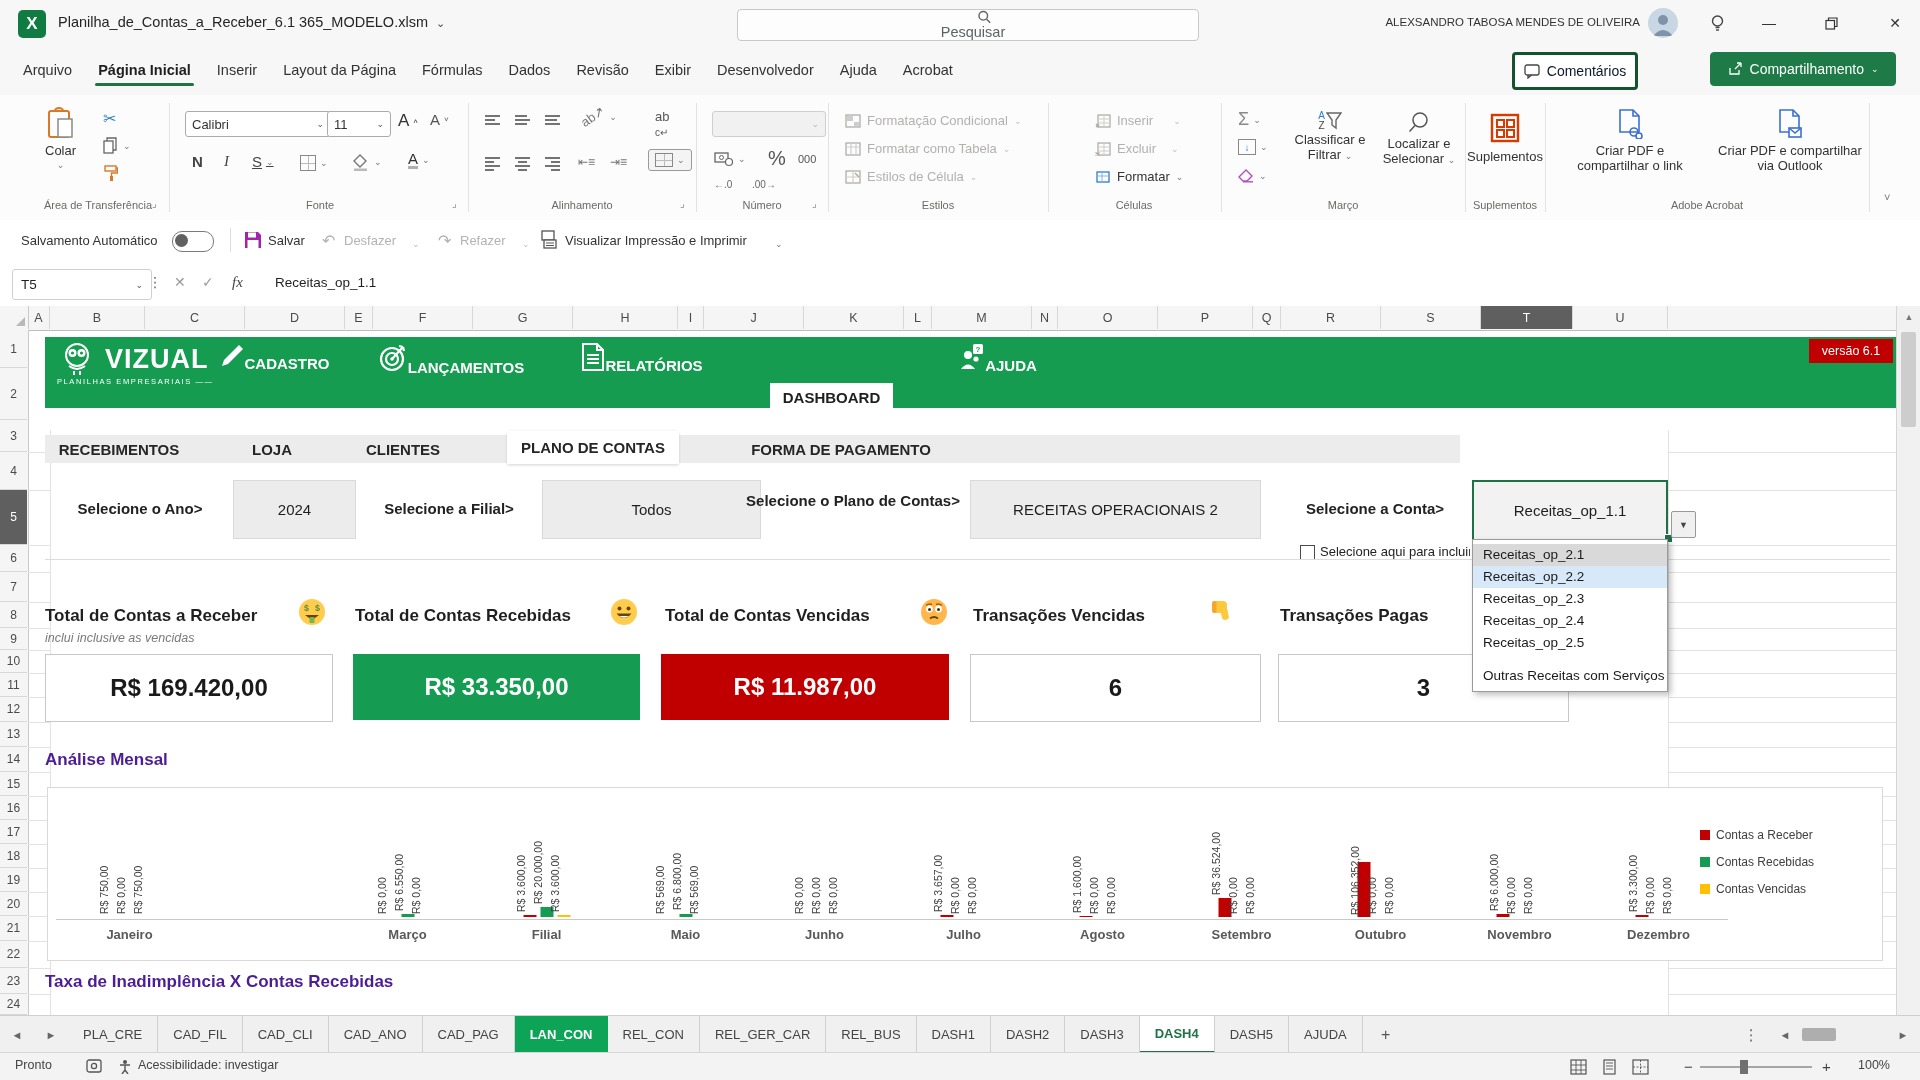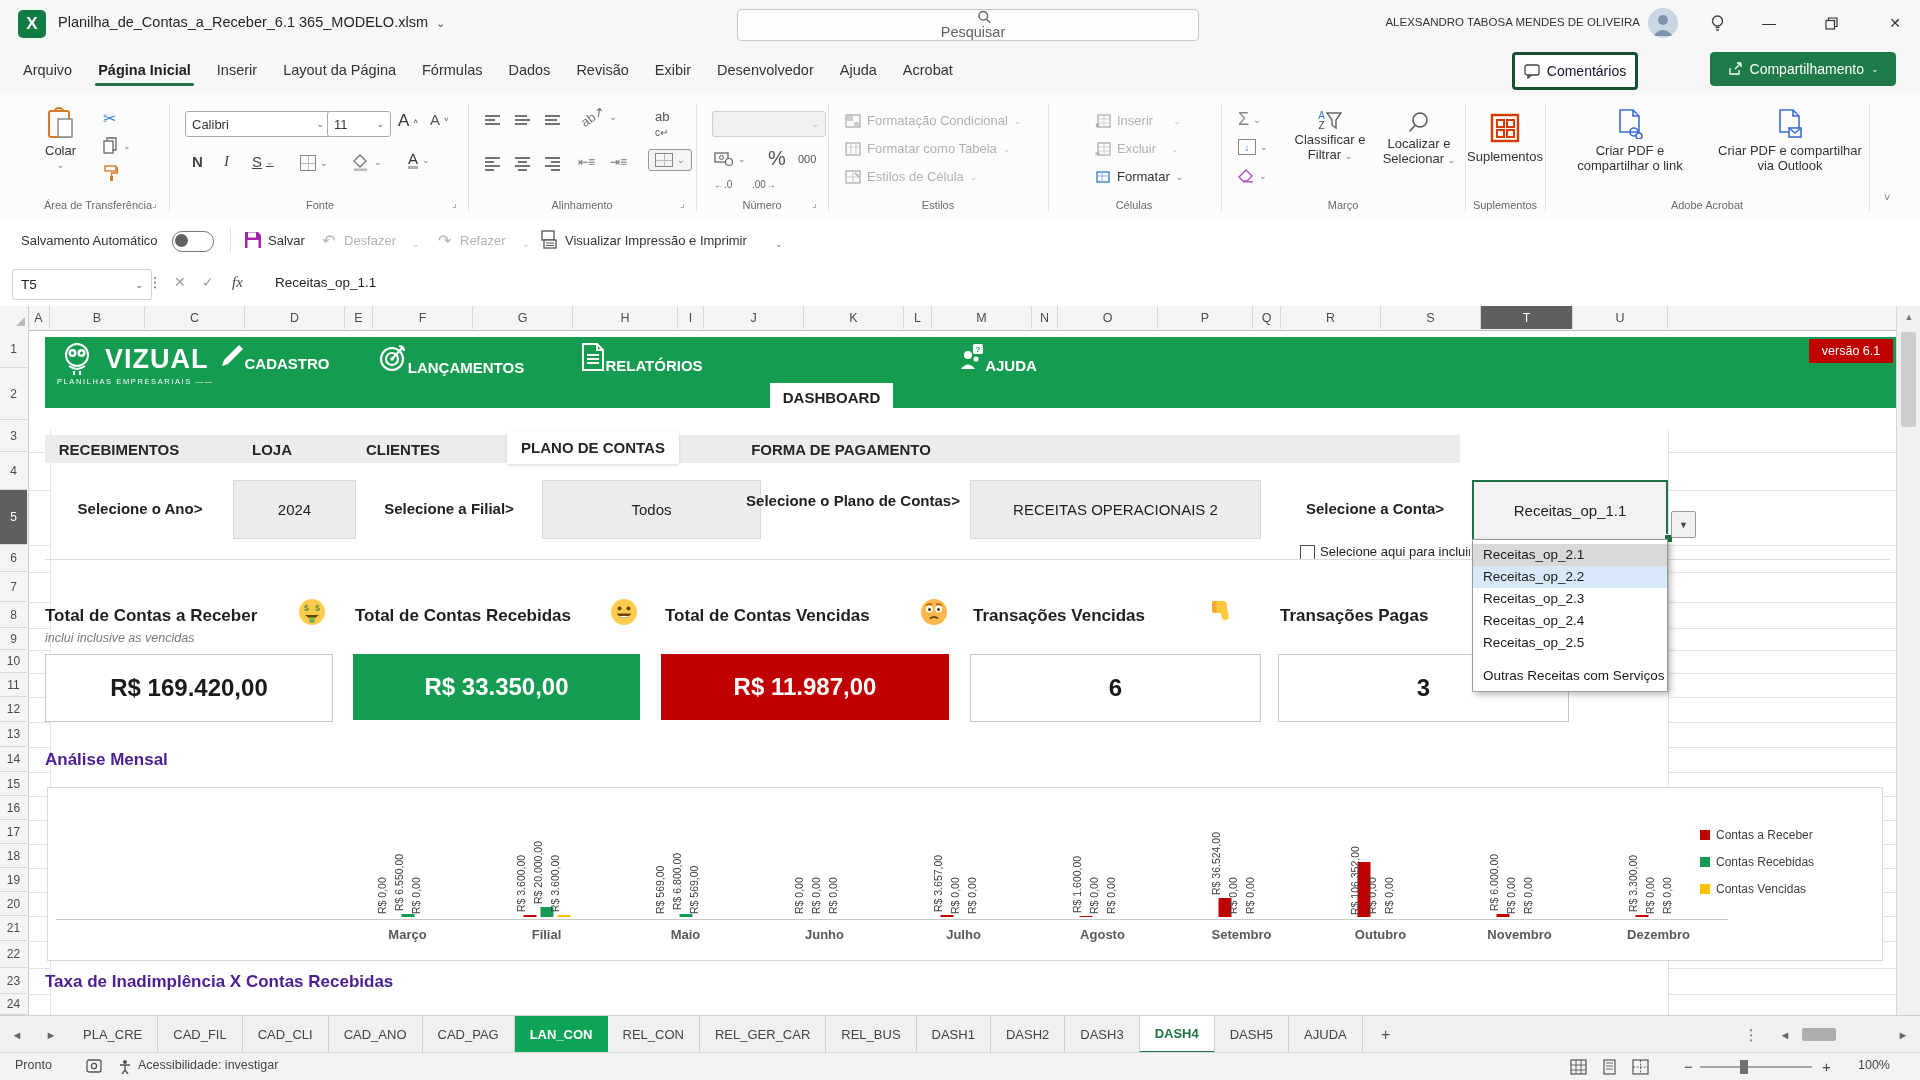--- a/index.html
+++ b/index.html
@@ -740,20 +740,37 @@
     </svg>
 </span>
 <div class="kpi-box kpi-white" style="left:970px;width:289px;">6</div>
 
 <div class="kpi-title" style="left:1280px;">Transações Pagas</div>
 <div class="kpi-box kpi-white" style="left:1278px;width:289px;">3</div>
 
 <div class="sect" style="left:45px;top:750px;">Análise Mensal</div>
 <div class="abs" id="chart">
     <div id="baseline"></div>
+    <div class="cg" style="left: 12px; width: 139px;">
+      <div class="bars">
+        <div class="col" style="width: 13px; position: relative;">
+          <div class="bar" style="height: 0px; background: rgb(192, 0, 0);"></div>
+        </div>
+        <div class="col" style="width: 13px; position: relative;">
+          <div class="bar" style="height: 0px; background: rgb(22, 156, 82);"></div>
+        </div>
+        <div class="col" style="width: 13px; position: relative;">
+          <div class="bar" style="height: 0px; background: rgb(255, 192, 0);"></div>
+        </div>
+      </div>
+      <div class="vl" style="left: 36px; bottom: 46px;">R$ 750,00</div>
+      <div class="vl" style="left: 53px; bottom: 46px;">R$ 0,00</div>
+      <div class="vl" style="left: 70px; bottom: 46px;">R$ 750,00</div>
+      <div class="month">Janeiro</div>
+    </div>
     <div class="cg" style="left: 290px; width: 139px;">
       <div class="bars">
         <div class="col" style="width: 13px; position: relative;">
           <div class="bar" style="height: 0px; background: rgb(192, 0, 0);"></div>
         </div>
         <div class="col" style="width: 13px; position: relative;">
           <div class="bar" style="height: 3.4px; background: rgb(22, 156, 82);"></div>
         </div>
         <div class="col" style="width: 13px; position: relative;">
           <div class="bar" style="height: 0px; background: rgb(255, 192, 0);"></div>

